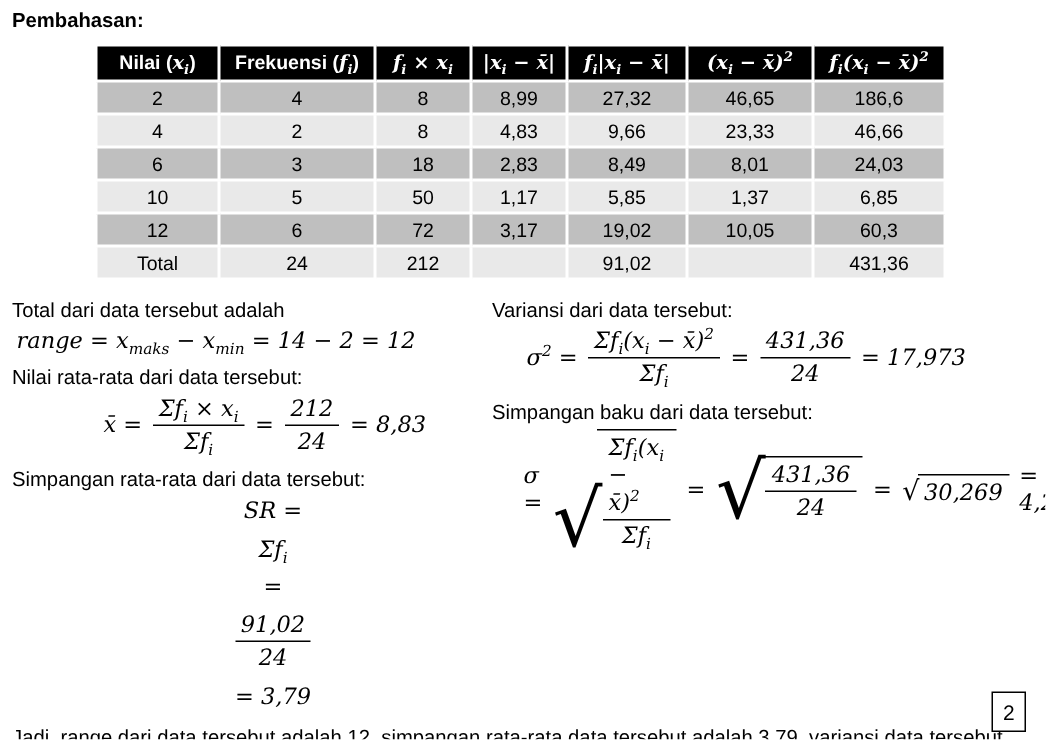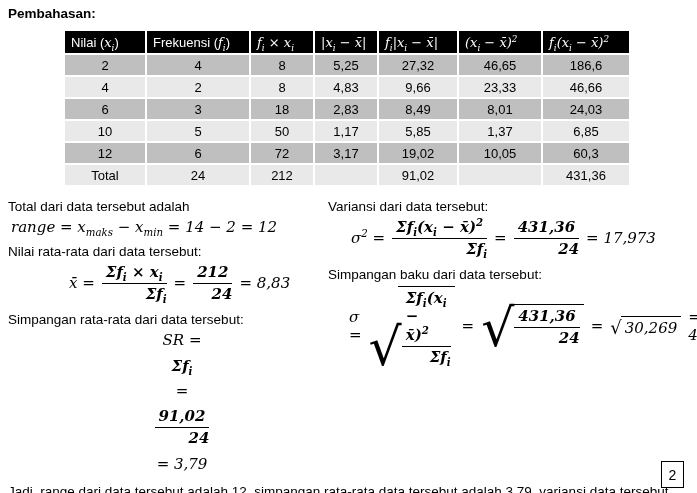--- a/index.html
+++ b/index.html
@@ -16,22 +16,22 @@
   }
   .title { font-weight:700; font-size:13.5px; margin-left:3px; }
   .intro { margin:12px 0 0 3px; }
 
   table { border-collapse:collapse; margin:8px 0 0 58px; }
   th {
     background:var(--header-bg,#000);
     color:var(--header-fg,#fff);
     border:2px solid #fff;
     height:22px; padding:0 6px;
-    font-size:13px; font-weight:400;
-    text-align:left;
+    font-size:13px; font-weight:700;
+    text-align:center;
   }
   td {
     border:2px solid #fff;
     height:20px; padding:0 4px;
     text-align:center; font-size:13px;
   }
   tbody tr:nth-child(odd)  td { background:var(--row-dark,#bfbfbf); }
   tbody tr:nth-child(even) td { background:var(--row-light,#e9e9e9); }
   th:nth-child(1){min-width:68px} th:nth-child(2){min-width:90px}
   th:nth-child(3){min-width:50px} th:nth-child(4){min-width:50px}
@@ -44,21 +44,21 @@
   .math { font-size:15px; }
   sub,sup { font-size:68%; line-height:0; }
   .rangef { margin:4px 0 0 6px; }
 
   .mrow { display:flex; align-items:center; gap:7px; margin-top:4px; }
   .indent-mean { margin-left:64px; }
   .indent-sr   { margin-left:34px;flex-direction:column; }
   .indent-var  { margin-left:26px; }
   .indent-std  { margin-left:24px; }
 
-  .frac { display:inline-flex; flex-direction:column; align-items:flex-end; line-height:1.25;font-weight:bold; }
+  .frac { display:inline-flex; flex-direction:column; align-items:center; line-height:1.25; }
   .frac .num { border-bottom:1.4px solid #000; padding:0 4px 1px 4px; }
   .frac .den { padding-top:1px; }
 
   .sqrt { display:inline-flex; align-items:flex-end; }
   .rad  { font-style:normal; font-family:"DejaVu Sans",sans-serif; font-weight:400; }
   .rad-big   { font-size:52px; line-height:40px; margin-right:-4px; }
   .rad-small { font-size:18px; line-height:18px; margin-right:-1px; }
   .sbody { border-top:1.5px solid #000; padding:2px 4px 0 4px; display:inline-flex; align-items:center; }
 
   .closing { margin:9px 0 0 3px; line-height:1.5; }
@@ -87,21 +87,21 @@
           <th><i class="m">f<sub>i</sub>|x<sub>i</sub> − x̄|</i></th>
           <th><i class="m">(x<sub>i</sub> − x̄)<sup>2</sup></i></th>
           <th><i class="m">f<sub>i</sub>(x<sub>i</sub> − x̄)<sup>2</sup></i></th>
         </tr>
     </thead>
     <tbody id="table-body">
         <tr>
           <td>2</td>
           <td>4</td>
           <td>8</td>
-          <td>5,25</td>
+          <td>8,99</td>
           <td>27,32</td>
           <td>46,65</td>
           <td>186,6</td>
         </tr>
         <tr>
           <td>4</td>
           <td>2</td>
           <td>8</td>
           <td>4,83</td>
           <td>9,66</td>

